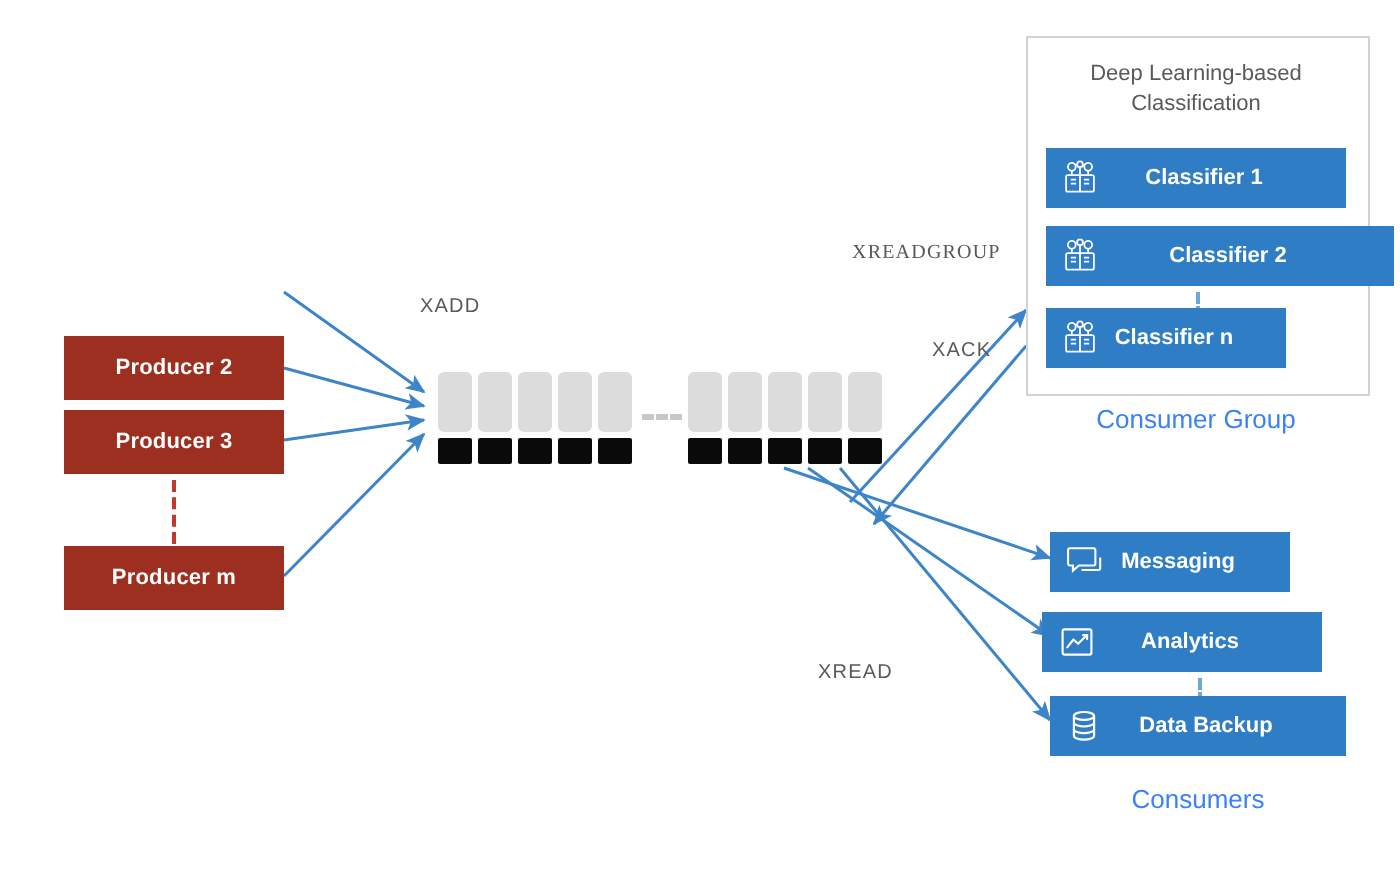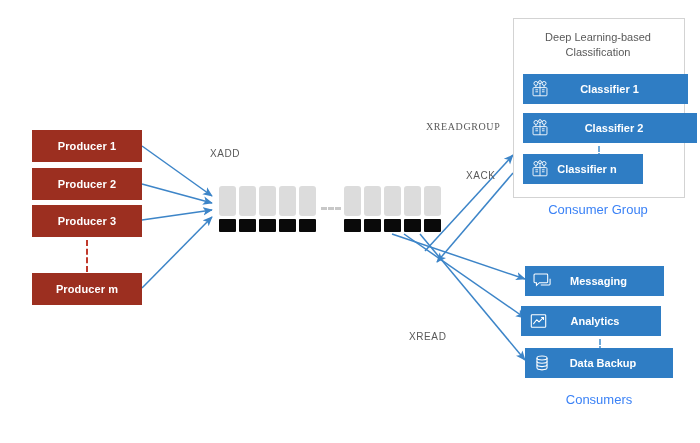--- a/index.html
+++ b/index.html
@@ -74,23 +74,20 @@
       <path d="M425,251 L513,155"></path>
 
       <path d="M513,173 L437,262"></path>
 
       <path d="M392,234 L525,279"></path>
       <path d="M404,234 L525,318"></path>
       <path d="M420,234 L525,360"></path>
     </g>
   </svg>
 
-  <div class="producer" style="left:32px;top:130px;">
-    <span>Producer 1</span>
-  </div>
   <div class="producer" style="left:32px;top:168px;">
     <span>Producer 2</span>
   </div>
   <div class="producer" style="left:32px;top:205px;">
     <span>Producer 3</span>
   </div>
   <div class="vdash-red" style="left:86px;top:240px;height:32px;"></div>
   <div class="producer" style="left:32px;top:273px;">
     <span>Producer m</span>
   </div>
@@ -123,21 +120,21 @@
   <div class="oplabel" style="left:426px;top:121px;font-family:Liberation Serif, serif;">XREADGROUP</div>
   <div class="oplabel" style="left:466px;top:170px;">XACK</div>
   <div class="oplabel" style="left:409px;top:331px;">XREAD</div>
 
   <div id="cg-frame"></div>
   <div id="cg-title">
     <div>Deep Learning-based</div>
     <div>Classification</div>
   </div>
 
-  <div class="bluebox" style="left:523px;top:74px;width:165px;">
+  <div class="bluebox" style="left:523px;top:74px;width:150px;">
     <span class="bb-icon">
       <svg width="20" height="18" viewBox="0 0 24 22" fill="none" stroke="#ffffff" stroke-width="1.1">
         <circle cx="7" cy="4.2" r="2.4"></circle>
           <circle cx="12" cy="2.6" r="1.8"></circle>
           <circle cx="17" cy="4.2" r="2.4"></circle>
         <path d="M7 6.6 L7 9 M17 6.6 L17 9 M12 4.4 L12 9"></path>
         <rect x="3.5" y="9.3" width="17" height="10" rx="1"></rect>
         <path d="M12 9.3 L12 19.3 M6.4 12 L9.6 12 M6.4 14.4 L9.6 14.4 M14.4 12 L17.6 12 M14.4 14.4 L17.6 14.4"></path>
       </svg>
     </span>
@@ -169,21 +166,21 @@
         <path d="M7 6.6 L7 9 M17 6.6 L17 9 M12 4.4 L12 9"></path>
         <rect x="3.5" y="9.3" width="17" height="10" rx="1"></rect>
         <path d="M12 9.3 L12 19.3 M6.4 12 L9.6 12 M6.4 14.4 L9.6 14.4 M14.4 12 L17.6 12 M14.4 14.4 L17.6 14.4"></path>
       </svg>
     </span>
     <span class="bb-label">Classifier n</span>
   </div>
 
   <div class="group-caption" style="left:503px;top:202px;">Consumer Group</div>
 
-  <div class="bluebox" style="left:525px;top:266px;width:139px;">
+  <div class="bluebox" style="left:525px;top:266px;width:120px;">
     <span class="bb-icon">
       <svg width="19" height="18" viewBox="0 0 22 20" fill="none" stroke="#ffffff" stroke-width="1.2">
         <path d="M2.2 2 H16 a1 1 0 0 1 1 1 V11 a1 1 0 0 1 -1 1 H7.5 L4 15 V12 H2.2 a1 1 0 0 1 -1 -1 V3 a1 1 0 0 1 1 -1 z"></path>
         <path d="M9 14.6 H18.8 a1 1 0 0 0 1 -1 V7.4"></path>
       </svg>
     </span>
     <span class="bb-label">Messaging</span>
   </div>
 
   <div class="bluebox" style="left:521px;top:306px;width:140px;">

